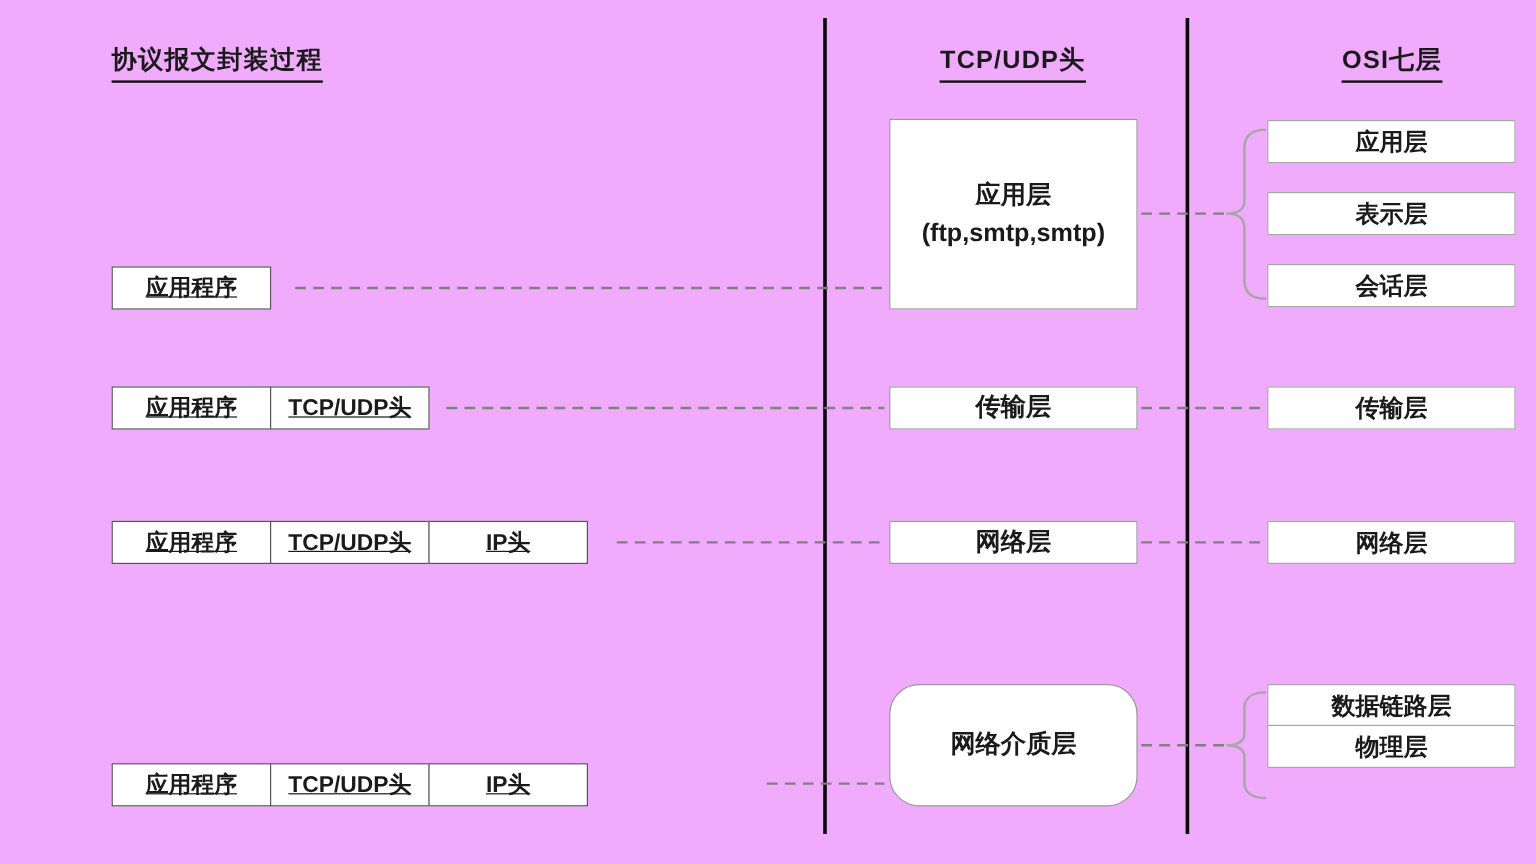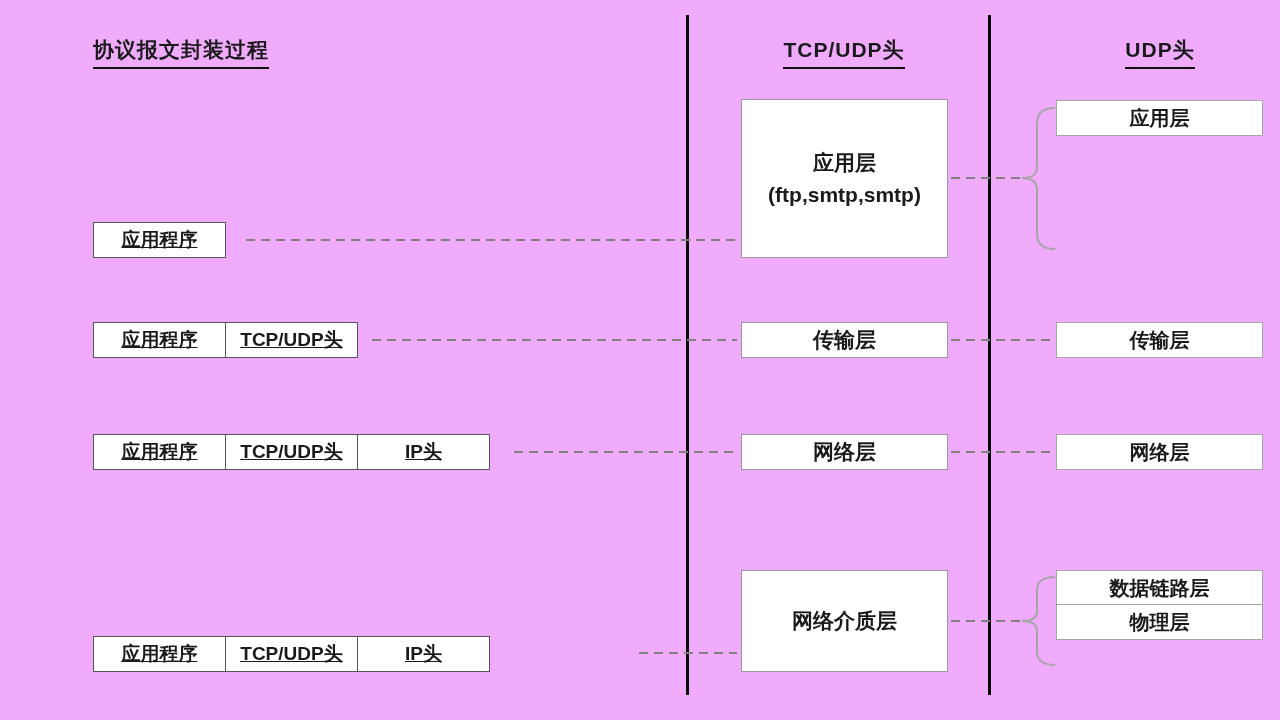--- a/index.html
+++ b/index.html
@@ -39,21 +39,21 @@
 
 <div id="stage">
 
   <div class="title" style="left:93px;top:36px;">
     <span class="u">协议报文封装过程</span>
   </div>
   <div class="title" style="left:744px;top:36px;width:200px;text-align:center;">
     <span class="u">TCP/UDP头</span>
   </div>
   <div class="title" style="left:1060px;top:36px;width:200px;text-align:center;">
-    <span class="u">UDP头</span>
+    <span class="u">OSI七层</span>
   </div>
 
   <div class="vline" style="left:686px;"></div>
   <div class="vline" style="left:988px;"></div>
 
   <div class="row" style="left:93px;top:222px;">
     <div class="cell">应用程序</div>
   </div>
   <div class="row" style="left:93px;top:322px;">
     <div class="cell">应用程序</div>
@@ -73,25 +73,27 @@
   <div class="mbox" style="top:99px;height:159px;">
     <div>应用层</div>
     <div>(ftp,smtp,smtp)</div>
   </div>
   <div class="mbox" style="top:322px;height:36px;">
     <div>传输层</div>
   </div>
   <div class="mbox" style="top:434px;height:36px;">
     <div>网络层</div>
   </div>
-  <div class="mbox" style="top:570px;height:102px;">
+  <div class="mbox" style="top:570px;height:102px;border-radius:25px;">
     <div>网络介质层</div>
   </div>
 
   <div class="rbox" style="top:100px;">应用层</div>
+  <div class="rbox" style="top:160px;">表示层</div>
+  <div class="rbox" style="top:220px;">会话层</div>
   <div class="rbox" style="top:322px;">传输层</div>
   <div class="rbox" style="top:434px;">网络层</div>
   <div class="rbox" style="top:570px;">数据链路层</div>
   <div class="rbox" style="top:604px;">物理层</div>
 
   <svg id="wires" width="1280" height="720" viewBox="0 0 1280 720">
     <g stroke="#808080" stroke-width="2" stroke-dasharray="9 6" fill="none">
       <line x1="246" y1="240" x2="737" y2="240"></line>
       <line x1="372" y1="340" x2="737" y2="340"></line>
       <line x1="514" y1="452" x2="737" y2="452"></line>

